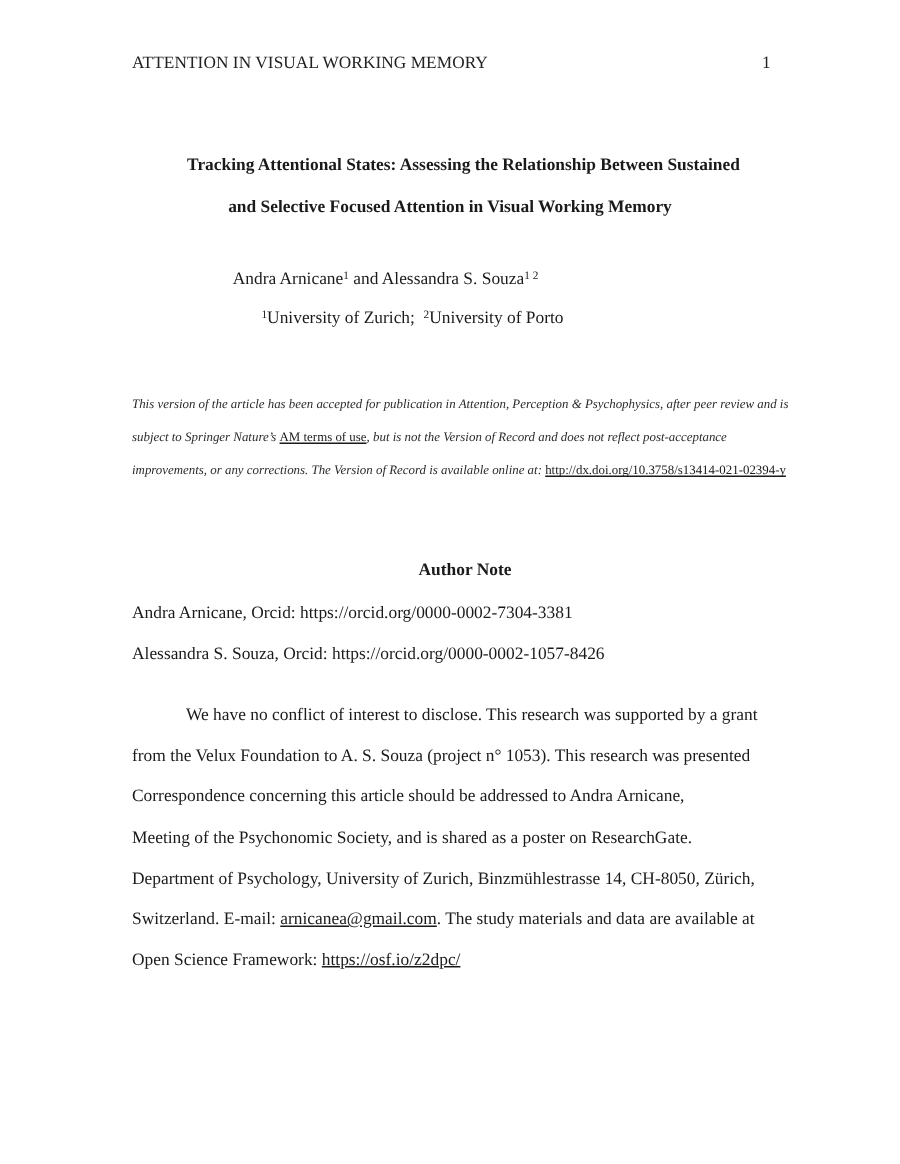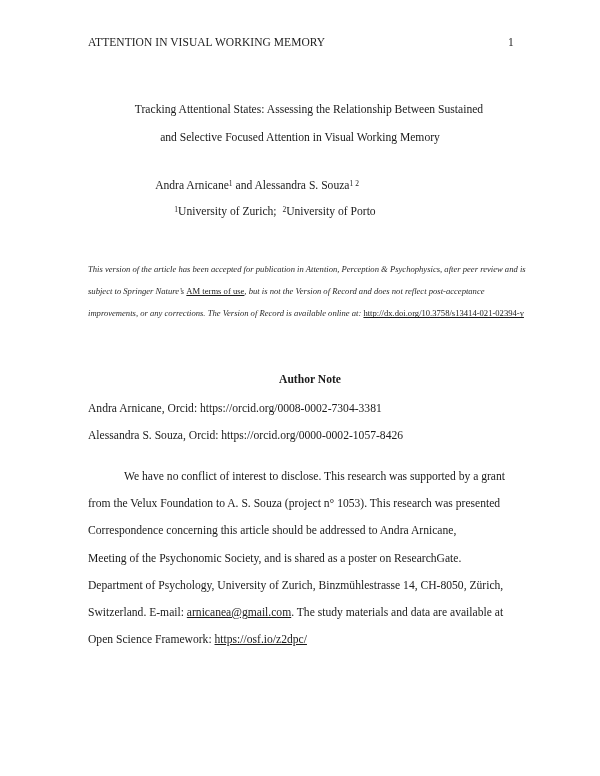--- a/index.html
+++ b/index.html
@@ -35,21 +35,21 @@
       left: 508px;
       font-size: 11.5px;
       color: #222;
     }
     .title {
       position: absolute;
       top: 96px;
       left: 0;
       width: 600px;
       text-align: center;
-      font-weight: normal;
+      font-weight: bold;
       font-size: 11.6px;
       line-height: 28px;
       color: #1a1a1a;
     }
     .title .line1 { display: block; padding-left: 18px; }
     .title .line2 { display: block; padding-left: 0px; }
     .authors {
       position: absolute;
       top: 178px;
       left: 0;
@@ -147,21 +147,21 @@
   <div class="affiliations">
     <sup>1</sup><span>University of Zurich;</span>&nbsp;&nbsp;<sup>2</sup><span>University of Porto</span>
   </div>
 
   <div class="disclaimer">
     <span>This version of the article has been accepted for publication in Attention, Perception &amp; Psychophysics, after peer review and is subject to Springer Nature’s </span><a class="italic-link">AM terms of use</a><span>, but is not the Version of Record and does not reflect post-acceptance improvements, or any corrections. The Version of Record is available online at: </span><a>http://dx.doi.org/10.3758/s13414-021-02394-y</a>
   </div>
 
   <div class="section-heading">Author Note</div>
 
-  <div class="orcid o1">Andra Arnicane, Orcid: https://orcid.org/0008-0002-7304-3381</div>
+  <div class="orcid o1">Andra Arnicane, Orcid: https://orcid.org/0000-0002-7304-3381</div>
   <div class="orcid o2">Alessandra S. Souza, Orcid: https://orcid.org/0000-0002-1057-8426</div>
 
   <div class="body-text">
     <span class="line first">We have no conflict of interest to disclose. This research was supported by a grant</span>
     <span class="line">from the Velux Foundation to A. S. Souza (project n° 1053). This research was presented</span>
     <span class="line">Correspondence concerning this article should be addressed to Andra Arnicane,</span>
     <span class="line">Meeting of the Psychonomic Society, and is shared as a poster on ResearchGate.</span>
     <span class="line">Department of Psychology, University of Zurich, Binzmühlestrasse 14, CH-8050, Zürich,</span>
     <span class="line"><span style="white-space:pre">Switzerland. E-mail: </span><a>arnicanea@gmail.com</a><span>. The study materials and data are available at</span></span>
     <span class="line"><span style="white-space:pre">Open Science Framework: </span><a>https://osf.io/z2dpc/</a></span>

